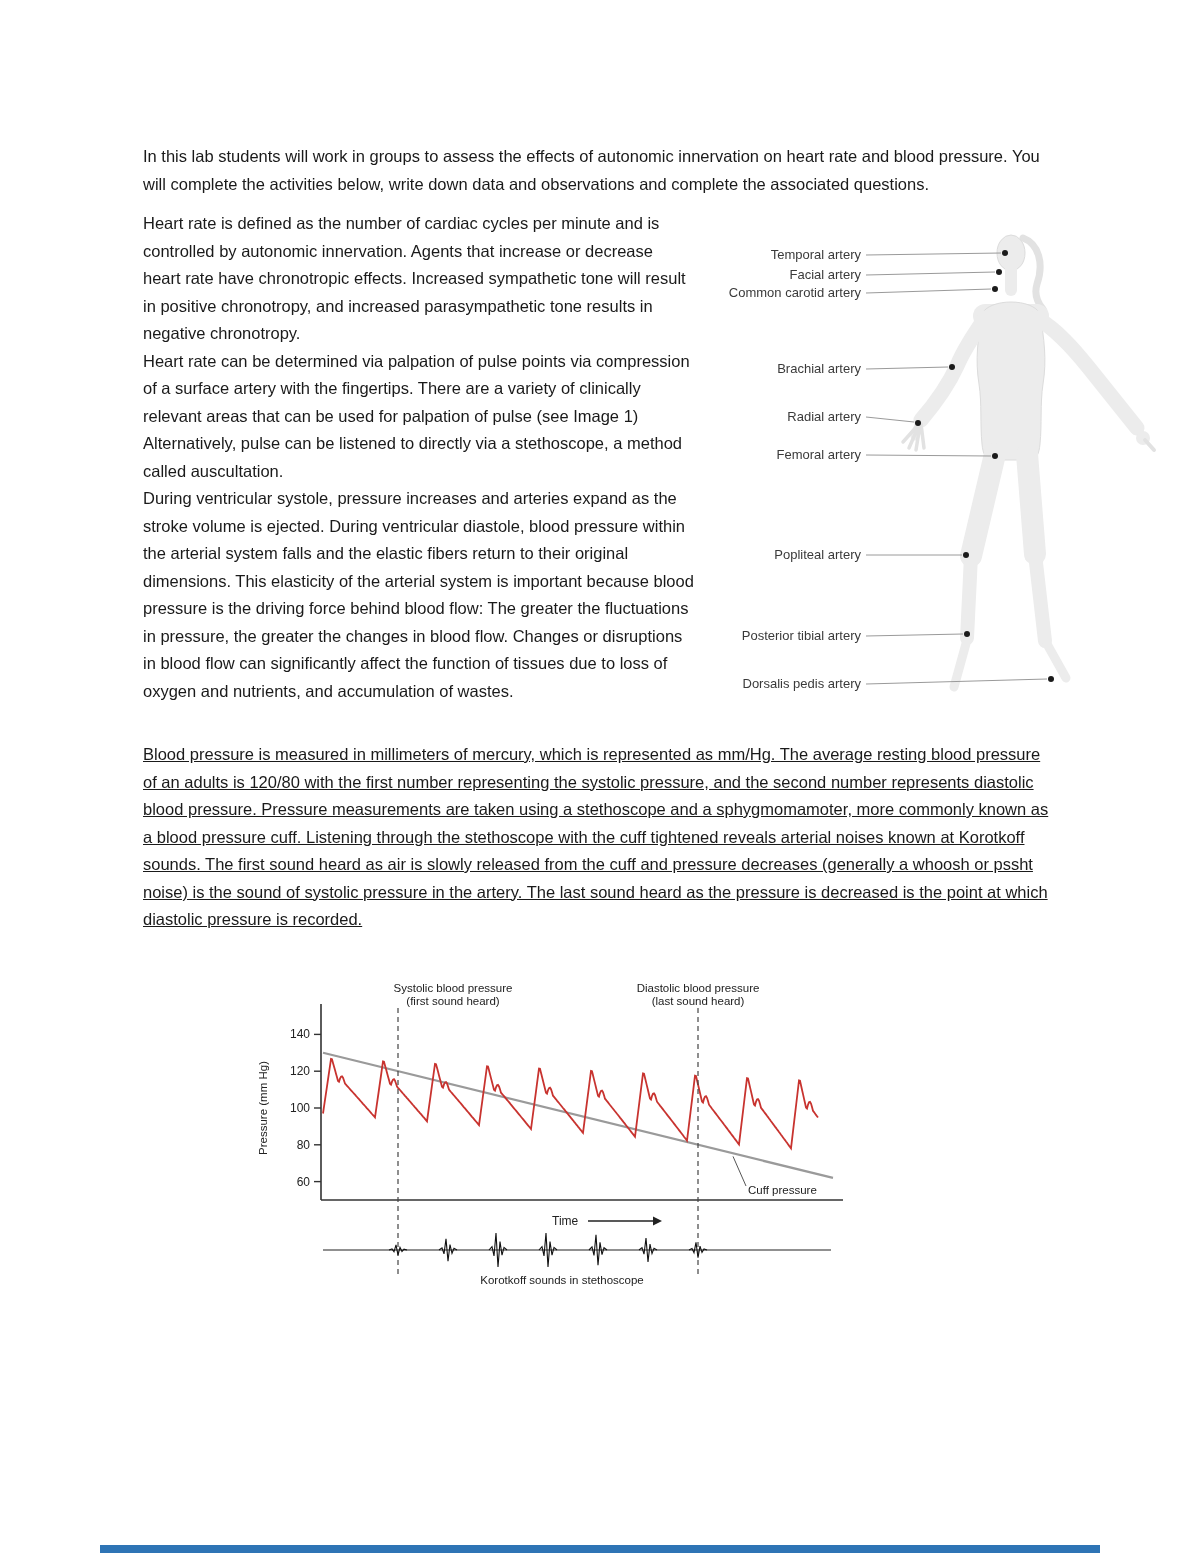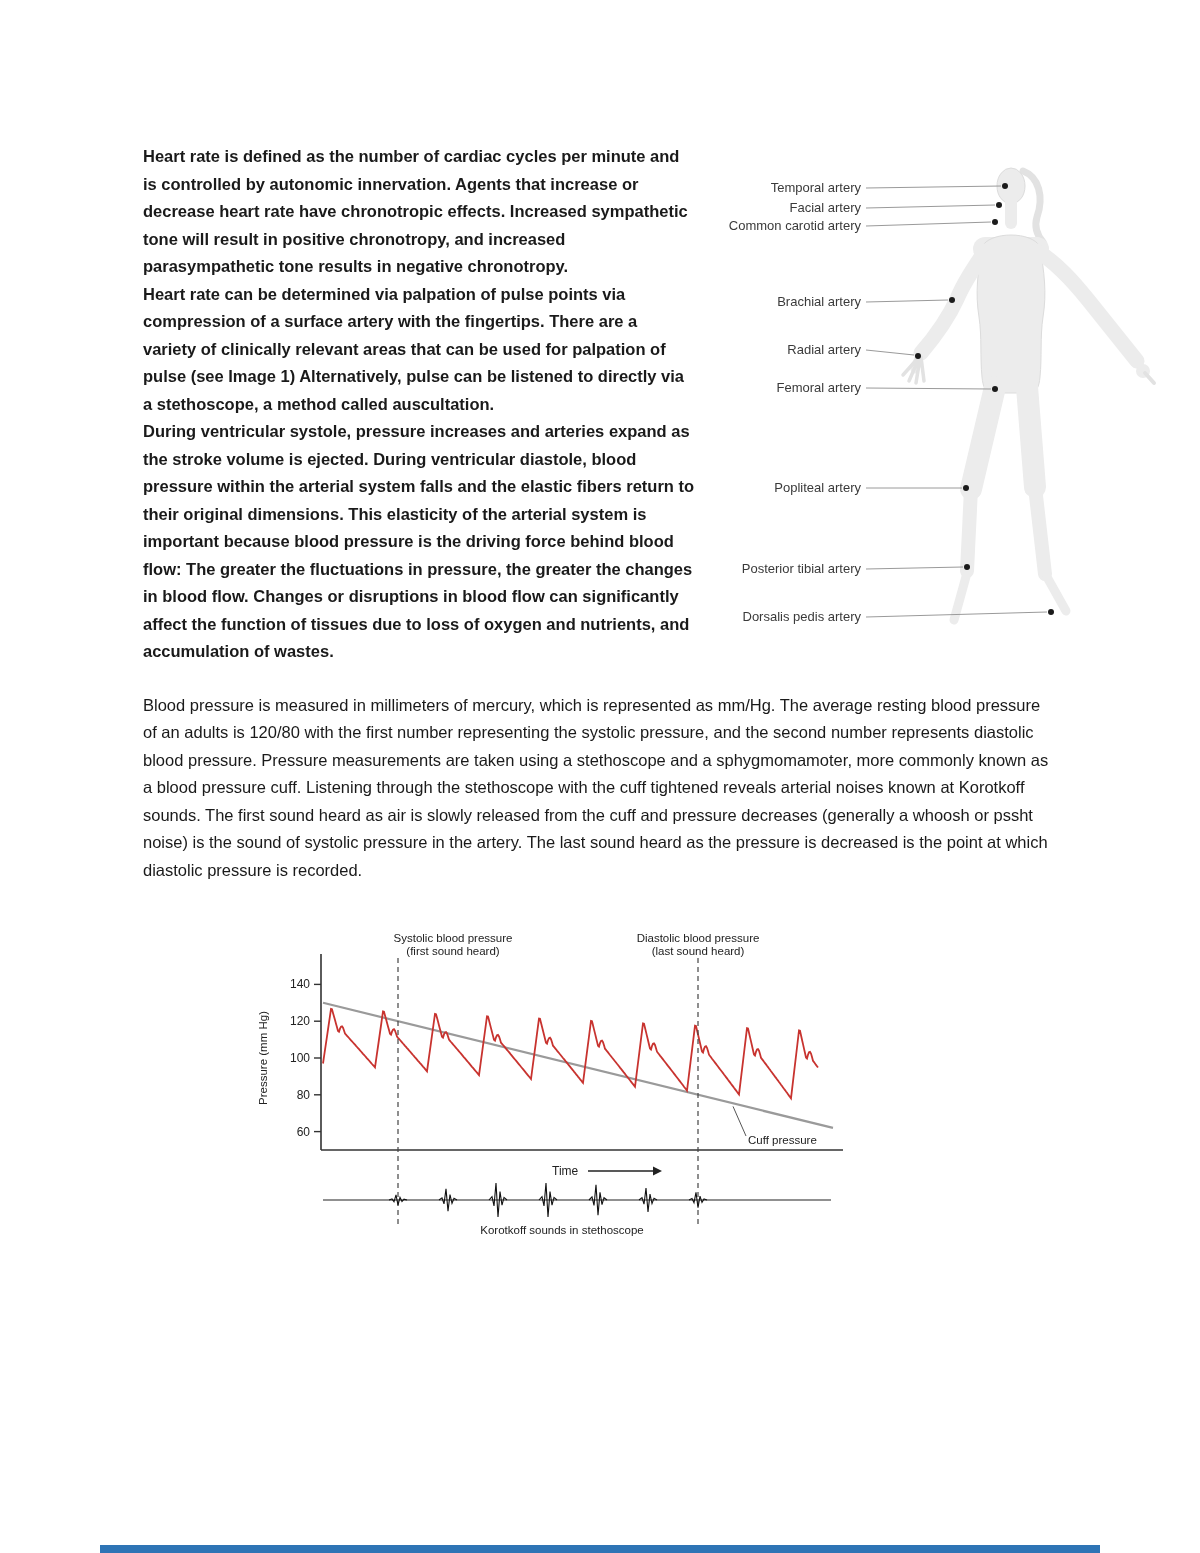--- a/index.html
+++ b/index.html
@@ -1,42 +1,43 @@
 <!DOCTYPE html>
 <html><head>
 <meta charset="utf-8">
 <style>
   html,body{margin:0;padding:0;background:#ffffff;}
   body{width:1200px;height:1553px;font-family:"Liberation Sans",sans-serif;color:#1a1a1a;position:relative;overflow:hidden;}
   .page{box-sizing:border-box;width:1200px;height:1553px;padding:143px 0 0 143px;position:relative;}
   h1.title{font-size:23px;font-weight:700;margin:0 0 20px 0;line-height:1.25;color:#111;}
   .para{font-size:16.5px;line-height:27.5px;margin:0;max-width:914px;}
   .para.intro{margin-bottom:12px;}
-  .para.bp{margin-top:26px;}
+  .para.bp{margin-top:26px;text-decoration:underline;}
   .row{display:flex;align-items:flex-start;}
-  .col-text{width:552px;flex:none;font-weight:bold;}
+  .col-text{width:552px;flex:none;}
   .col-text .para{max-width:552px;}
   .col-figure{width:470px;flex:none;margin-left:6px;margin-top:16px;text-decoration:underline;}
   .chart-wrap{margin-top:48px;margin-left:100px;}
   svg text{font-family:"Liberation Sans",sans-serif;}
   .fig-label{font-size:13px;fill:#3a3a3a;}
   .leader{stroke:#9a9a9a;stroke-width:1;}
   .artery-dot{fill:#1b1b1b;}
   .bodyfill{fill:#ececec;stroke:none;}
   .bodyedge{fill:#ececec;stroke:#dcdcdc;stroke-width:1;}
   .limb{stroke:#ececec;fill:none;stroke-linecap:round;}
   .limb-detail{stroke:#e2e2e2;fill:none;stroke-linecap:round;}
   .bottom-bar{position:absolute;bottom:0;left:100px;width:1000px;height:8px;background:#2e74b5;}
 </style>
 </head>
 <body>
 
 <div class="page">
 
 
+  <p class="para intro">In this lab students will work in groups to assess the effects of autonomic innervation on heart rate and blood pressure. You will complete the activities below, write down data and observations and complete the associated questions.</p>
 
   <div class="row">
     <div class="col-text">
       <p class="para">Heart rate is defined as the number of cardiac cycles per minute and is controlled by autonomic innervation. Agents that increase or decrease heart rate have chronotropic effects. Increased sympathetic tone will result in positive chronotropy, and increased parasympathetic tone results in negative chronotropy.</p>
       <p class="para">Heart rate can be determined via palpation of pulse points via compression of a surface artery with the fingertips. There are a variety of clinically relevant areas that can be used for palpation of pulse (see Image 1) Alternatively, pulse can be listened to directly via a stethoscope, a method called auscultation.</p>
       <p class="para">During ventricular systole, pressure increases and arteries expand as the stroke volume is ejected. During ventricular diastole, blood pressure within the arterial system falls and the elastic fibers return to their original dimensions. This elasticity of the arterial system is important because blood pressure is the driving force behind blood flow: The greater the fluctuations in pressure, the greater the changes in blood flow. Changes or disruptions in blood flow can significantly affect the function of tissues due to loss of oxygen and nutrients, and accumulation of wastes.</p>
     </div>
 
     <div class="col-figure">
       <svg width="460" height="485" viewBox="0 0 460 485">

